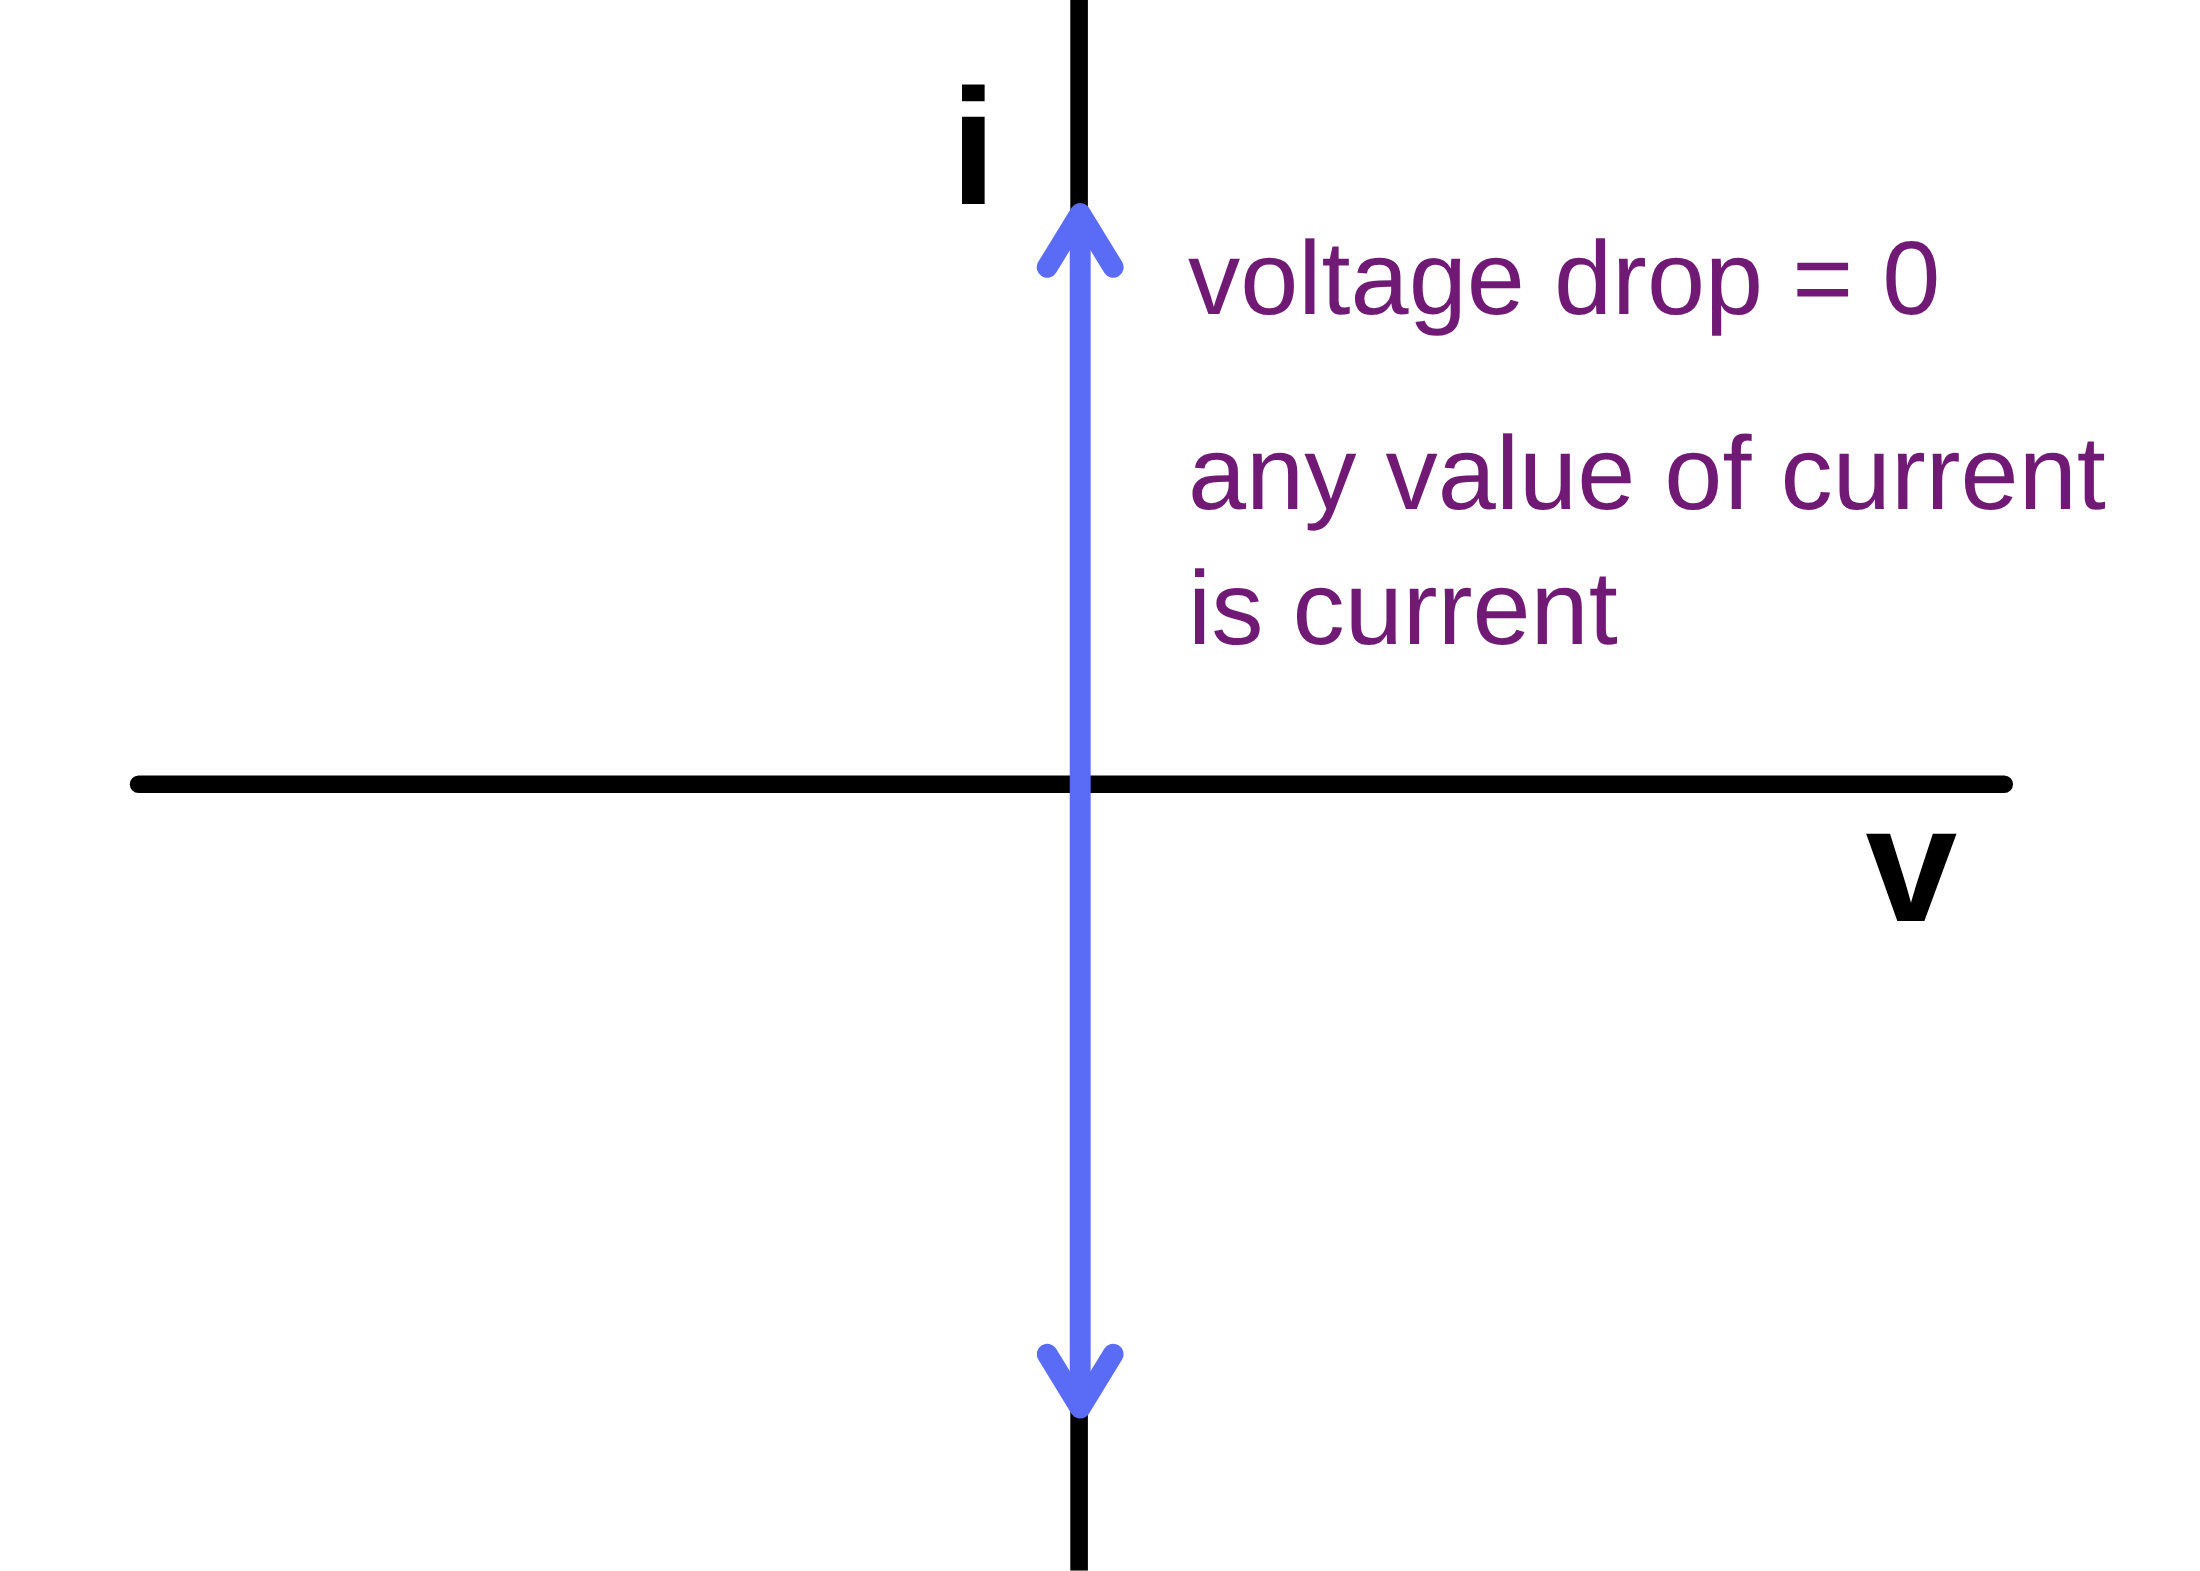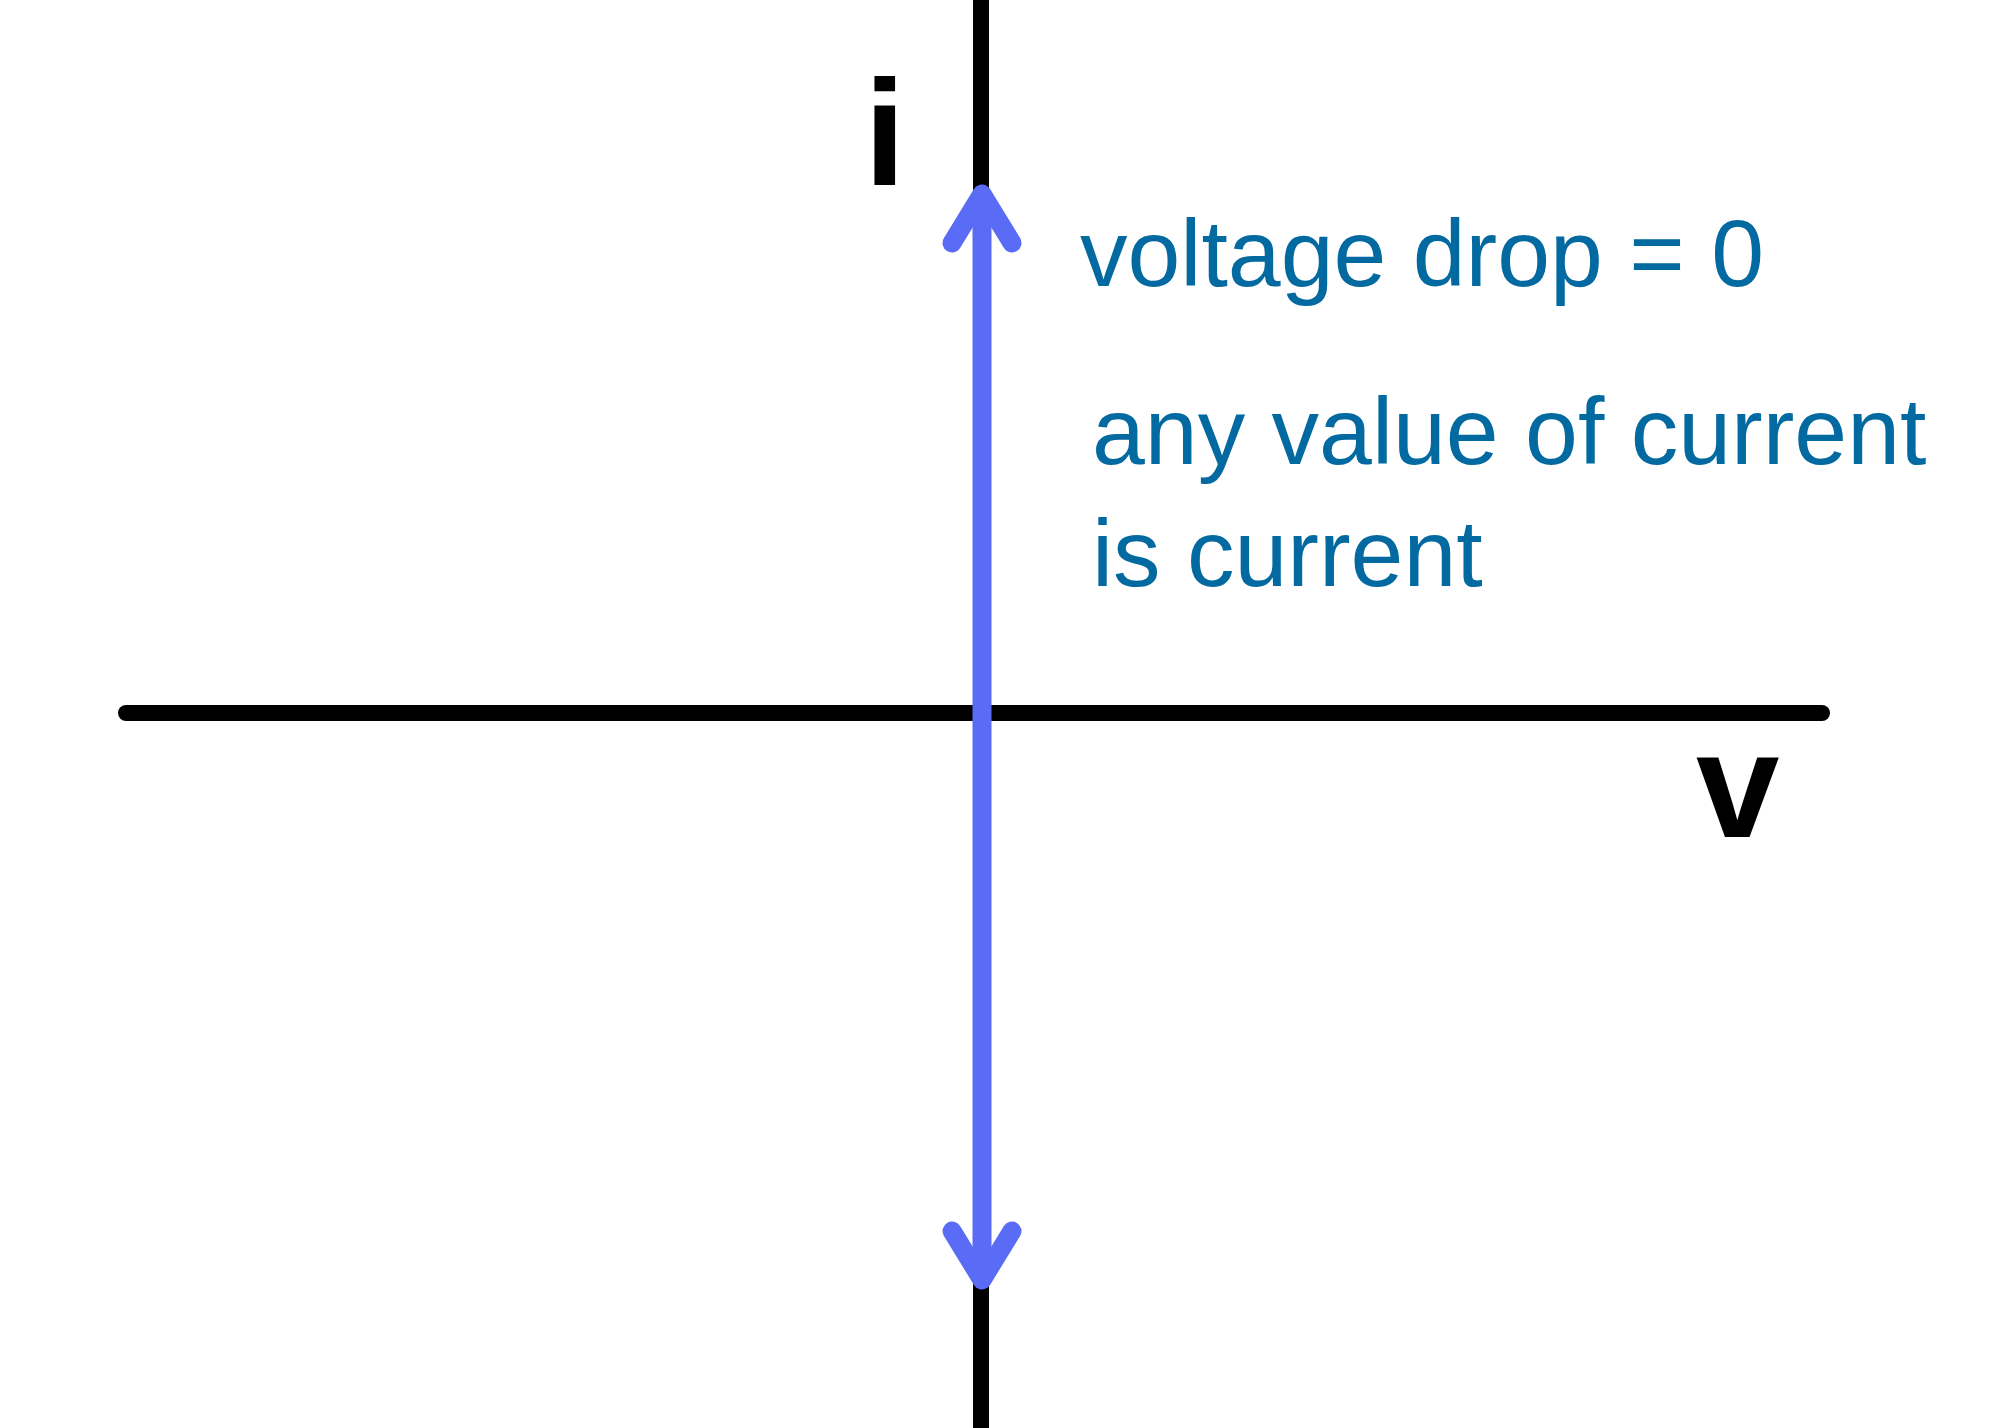--- a/index.html
+++ b/index.html
@@ -39,27 +39,27 @@
     left: 1696px;
     top: 710px;
   }
   .annotation {
     position: absolute;
     left: 1080px;
     top: 192px;
     width: 920px;
     font-size: 95px;
     line-height: 1.285;
-    color: #0369a1;
+    color: #701a75;
   }
   .annotation .para-1 {
     margin: 0 0 56px 0;
   }
   .annotation .para-2 {
-    margin: 12px;
+    margin: 0;
   }
   .annotation .line {
     white-space: nowrap;
   }
 </style>
 </head>
 <body>
 
 <div class="stage">
 

